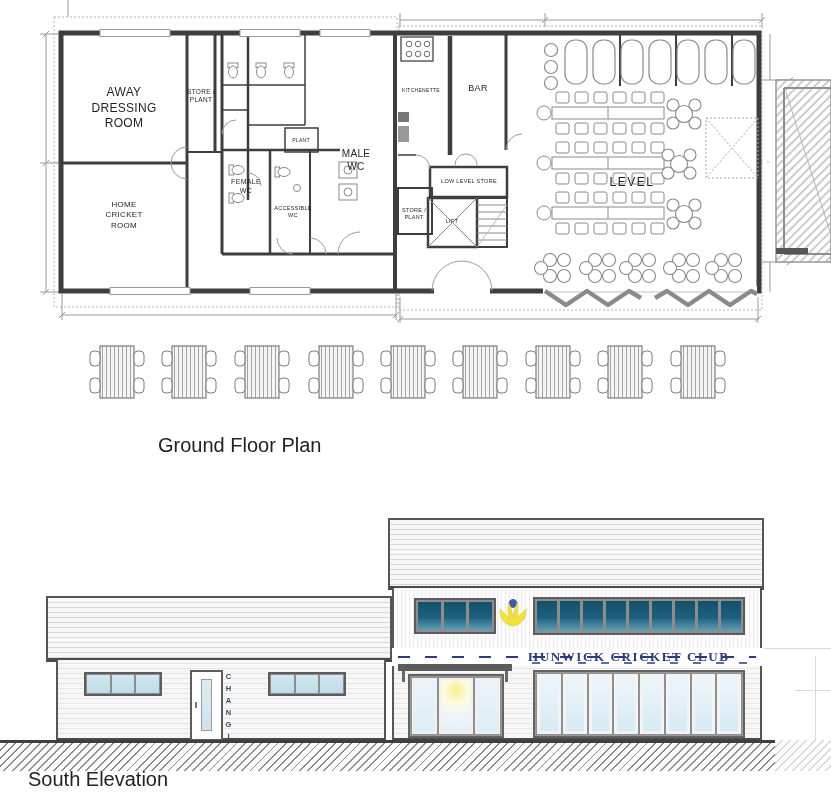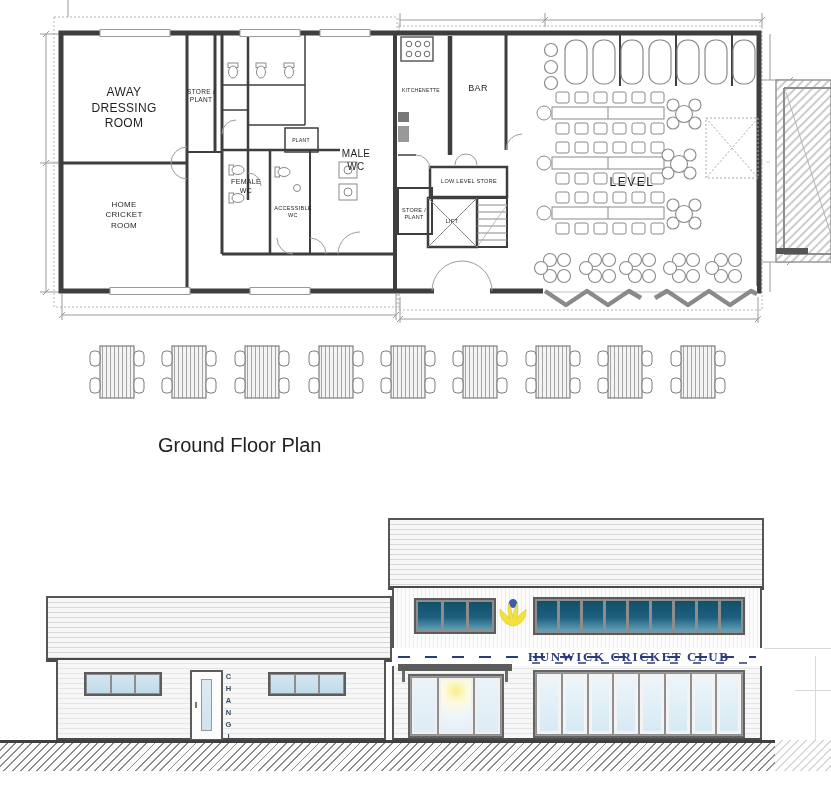--- a/index.html
+++ b/index.html
@@ -359,14 +359,15 @@
       <div class="fpanel"></div>
       <div class="fpanel"></div>
       <div class="fpanel"></div>
       <div class="fpanel"></div>
       <div class="fpanel"></div>
     </div>
 
     <div class="abs ground" style="left:0;top:280px;width:775px;height:31px;"></div>
     <div class="abs ground" style="left:775px;top:280px;width:56px;height:31px;opacity:.35;border-top:none;"></div>
 
+    <div class="caption" style="left:28px;top:308px;">South Elevation</div>
   </div>
 </div>
 
 </body></html>

